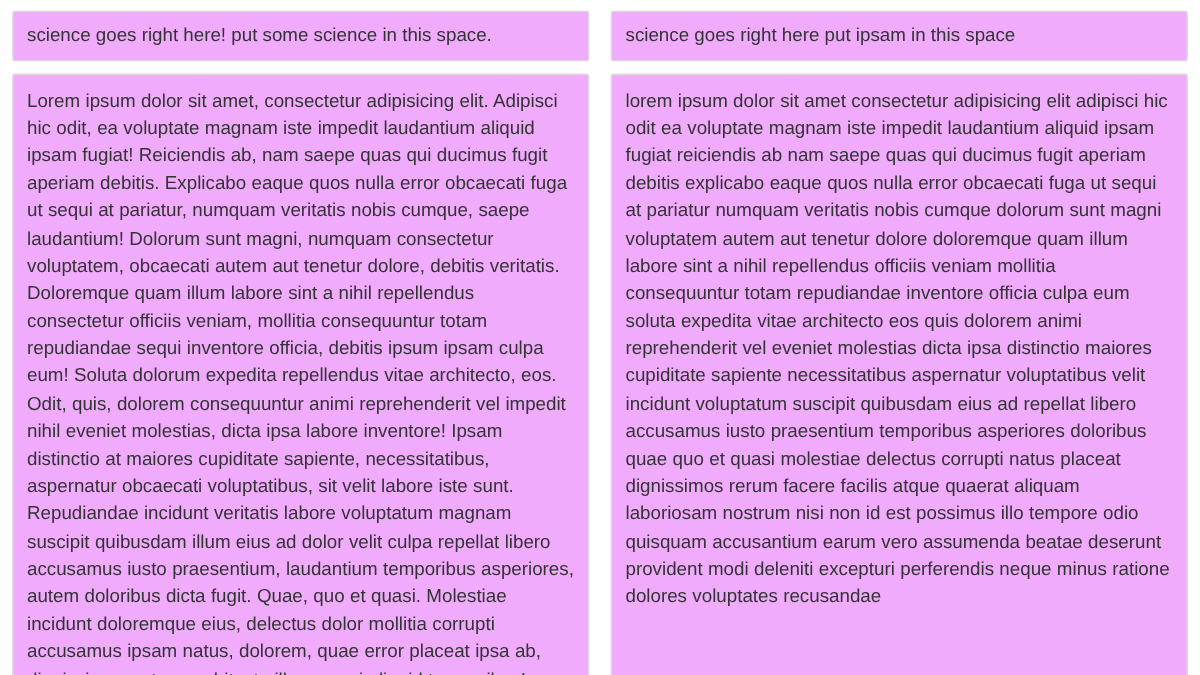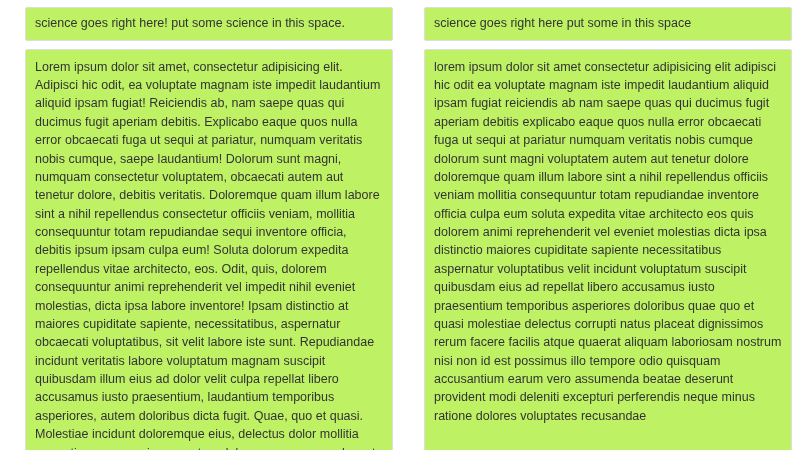--- a/index.html
+++ b/index.html
@@ -31,26 +31,25 @@
   .column {
     flex: 1 1 0;
     min-width: 0;
     display: flex;
     flex-direction: column;
     gap: 8px;
   }
 
   .panel {
     box-sizing: border-box;
-    background: #bef264;
+    background: #f0abfc;
     border: 1px solid #dddddd;
     border-radius: 2px;
     padding: 8px 9px;
     overflow: hidden;
-    margin-left: 17px;
   }
 
   .panel-note {
     flex: 0 0 auto;
   }
 
   .panel-main {
     flex: 0 0 auto;
   }
 
@@ -84,21 +83,21 @@
 
     <div class="panel panel-main">
       <p class="body-text">Lorem ipsum dolor sit amet, consectetur adipisicing elit. Adipisci hic odit, ea voluptate magnam iste impedit laudantium aliquid ipsam fugiat! Reiciendis ab, nam saepe quas qui ducimus fugit aperiam debitis. Explicabo eaque quos nulla error obcaecati fuga ut sequi at pariatur, numquam veritatis nobis cumque, saepe laudantium! Dolorum sunt magni, numquam consectetur voluptatem, obcaecati autem aut tenetur dolore, debitis veritatis. Doloremque quam illum labore sint a nihil repellendus consectetur officiis veniam, mollitia consequuntur totam repudiandae sequi inventore officia, debitis ipsum ipsam culpa eum! Soluta dolorum expedita repellendus vitae architecto, eos. Odit, quis, dolorem consequuntur animi reprehenderit vel impedit nihil eveniet molestias, dicta ipsa labore inventore! Ipsam distinctio at maiores cupiditate sapiente, necessitatibus, aspernatur obcaecati voluptatibus, sit velit labore iste sunt. Repudiandae incidunt veritatis labore voluptatum magnam suscipit quibusdam illum eius ad dolor velit culpa repellat libero accusamus iusto praesentium, laudantium temporibus asperiores, autem doloribus dicta fugit. Quae, quo et quasi. Molestiae incidunt doloremque eius, delectus dolor mollitia corrupti accusamus ipsam natus, dolorem, quae error placeat ipsa ab, dignissimos autem architecto illum quasi aliquid temporibus! Natus nulla, hic rerum obcaecati facere? Officiis autem explicabo quas facilis consequuntur aspernatur, atque architecto fugit suscipit quaerat aliquam laboriosam. Nostrum, nisi non ipsum, accusamus repudiandae sequi id voluptatibus reiciendis voluptatum iusto tenetur dignissimos est incidunt! Possimus qui distinctio, amet cupiditate aut, ad repellendus! Illo nam, tempore odio dicta quisquam est eius laudantium quos amet, laboriosam magnam dolorem! Accusantium, soluta at suscipit dignissimos quas, earum vero? Nihil ipsum veritatis, assumenda, beatae distinctio deserunt autem ducimus sit quisquam aliquam dicta provident fugiat illum modi debitis deleniti pariatur earum quis tempore laboriosam laudantium dolorem facilis id nulla! Ducimus! Consequuntur error modi excepturi perferendis neque minus praesentium officia ratione facilis mollitia veritatis fugiat repellendus, facere, quae laboriosam dolores vel. Velit odio beatae fugit dicta, assumenda illo voluptates recusandae consectetur.</p>
     </div>
 
   </div>
 
   <div class="column">
 
     <div class="panel panel-note">
-      <div class="note-text">science goes right here put some in this space</div>
+      <div class="note-text">science goes right here put ipsam in this space</div>
     </div>
 
     <div class="panel panel-main" style="height: 734.625px;">
       <p class="body-text">lorem ipsum dolor sit amet consectetur adipisicing elit adipisci hic odit ea voluptate magnam iste impedit laudantium aliquid ipsam fugiat reiciendis ab nam saepe quas qui ducimus fugit aperiam debitis explicabo eaque quos nulla error obcaecati fuga ut sequi at pariatur numquam veritatis nobis cumque dolorum sunt magni voluptatem autem aut tenetur dolore doloremque quam illum labore sint a nihil repellendus officiis veniam mollitia consequuntur totam repudiandae inventore officia culpa eum soluta expedita vitae architecto eos quis dolorem animi reprehenderit vel eveniet molestias dicta ipsa distinctio maiores cupiditate sapiente necessitatibus aspernatur voluptatibus velit incidunt voluptatum suscipit quibusdam eius ad repellat libero accusamus iusto praesentium temporibus asperiores doloribus quae quo et quasi molestiae delectus corrupti natus placeat dignissimos rerum facere facilis atque quaerat aliquam laboriosam nostrum nisi non id est possimus illo tempore odio quisquam accusantium earum vero assumenda beatae deserunt provident modi deleniti excepturi perferendis neque minus ratione dolores voluptates recusandae</p>
     </div>
 
   </div>
 
 </div>
 

